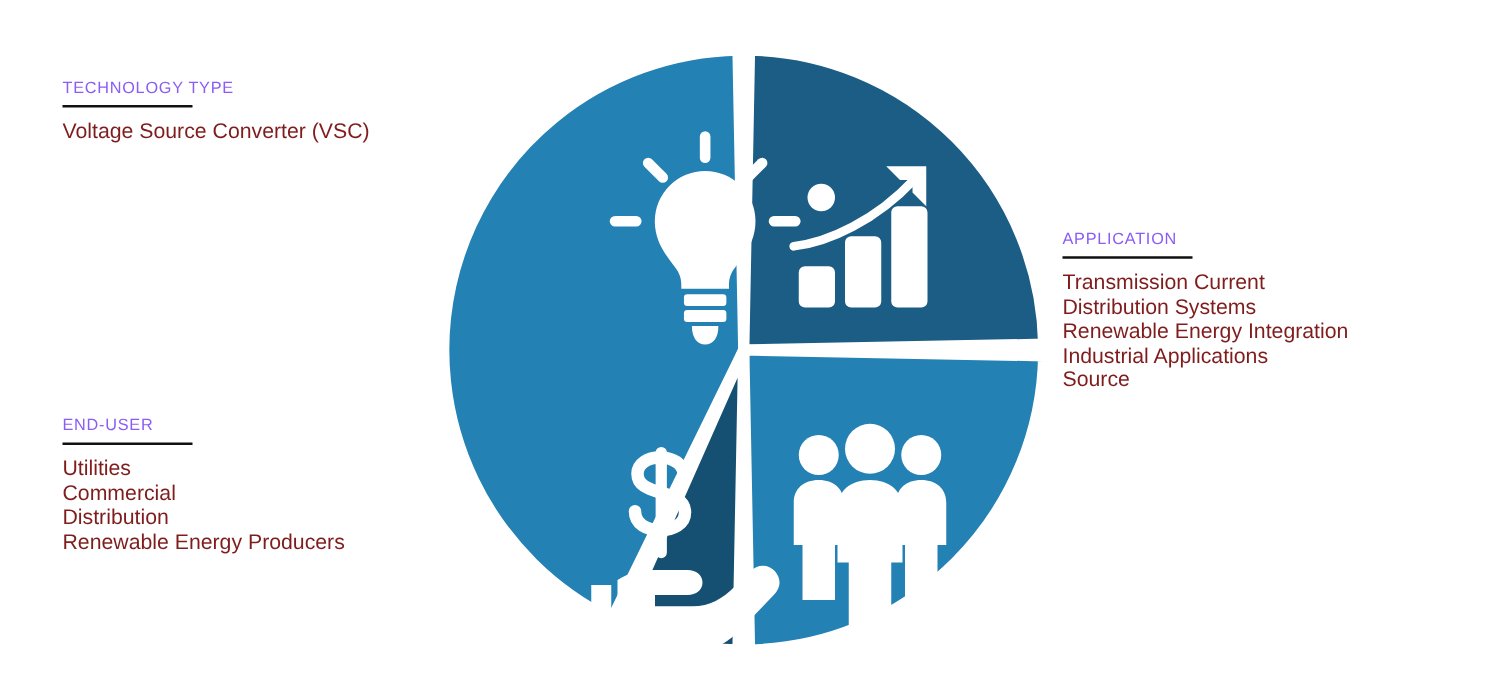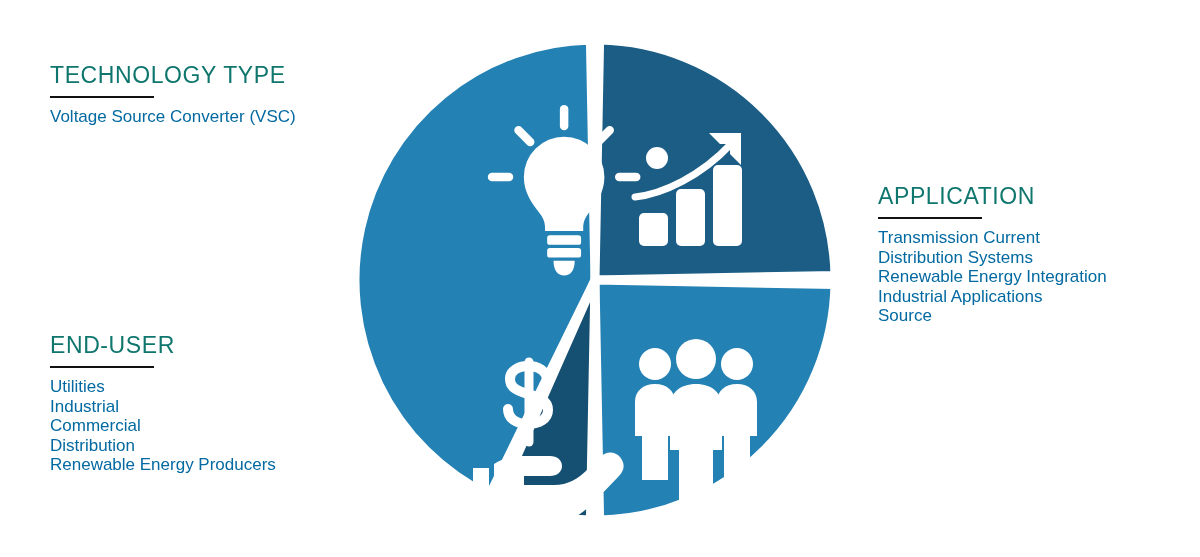--- a/index.html
+++ b/index.html
@@ -16,48 +16,48 @@
     font-family: "Liberation Sans", sans-serif;
     color: #1a1a1a;
     -webkit-font-smoothing: antialiased;
   }
 
   
   .block {
     position: absolute;
   }
   .block-title {
-    font-size: 23px;
+    font-size: 13px;
     letter-spacing: 0.6px;
     font-weight: 400;
-    color: #0f766e;
+    color: #8b5cf6;
     margin: 0 0 7px 0;
     white-space: nowrap;
   }
   .rule {
     width: 104px;
     height: 0;
     border-top: 2px solid #111111;
     margin: 0 0 9px 0;
   }
   .item-list {
     list-style: none;
     margin: 0;
     padding: 0;
   }
   .item-list li {
     font-size: 17px;
     line-height: 19.5px;
-    color: #0369a1;
+    color: #7f1d1d;
     white-space: nowrap;
   }
 
   #block-technology { left: 50px;  top: 62px; }
   #block-enduser    { left: 50px;  top: 332px; }
-  #block-application{ left: 850px; top: 183px; margin-left: 28px; }
+  #block-application{ left: 850px; top: 183px; }
 
   
   #pie-wrap {
     position: absolute;
     left: 343px;
     top: 28px;
     width: 504px;
     height: 504px;
   }
   #pie-svg {
@@ -78,21 +78,20 @@
   <ul class="item-list">
     <li>Voltage Source Converter (VSC)</li>
   </ul>
 </div>
 
 <div class="block" id="block-enduser">
   <div class="block-title">END-USER</div>
   <div class="rule"></div>
   <ul class="item-list">
     <li>Utilities</li>
-    <li>Industrial</li>
     <li>Commercial</li>
     <li>Distribution</li>
     <li>Renewable Energy Producers</li>
   </ul>
 </div>
 
 <div class="block" id="block-application">
   <div class="block-title">APPLICATION</div>
   <div class="rule"></div>
   <ul class="item-list">

